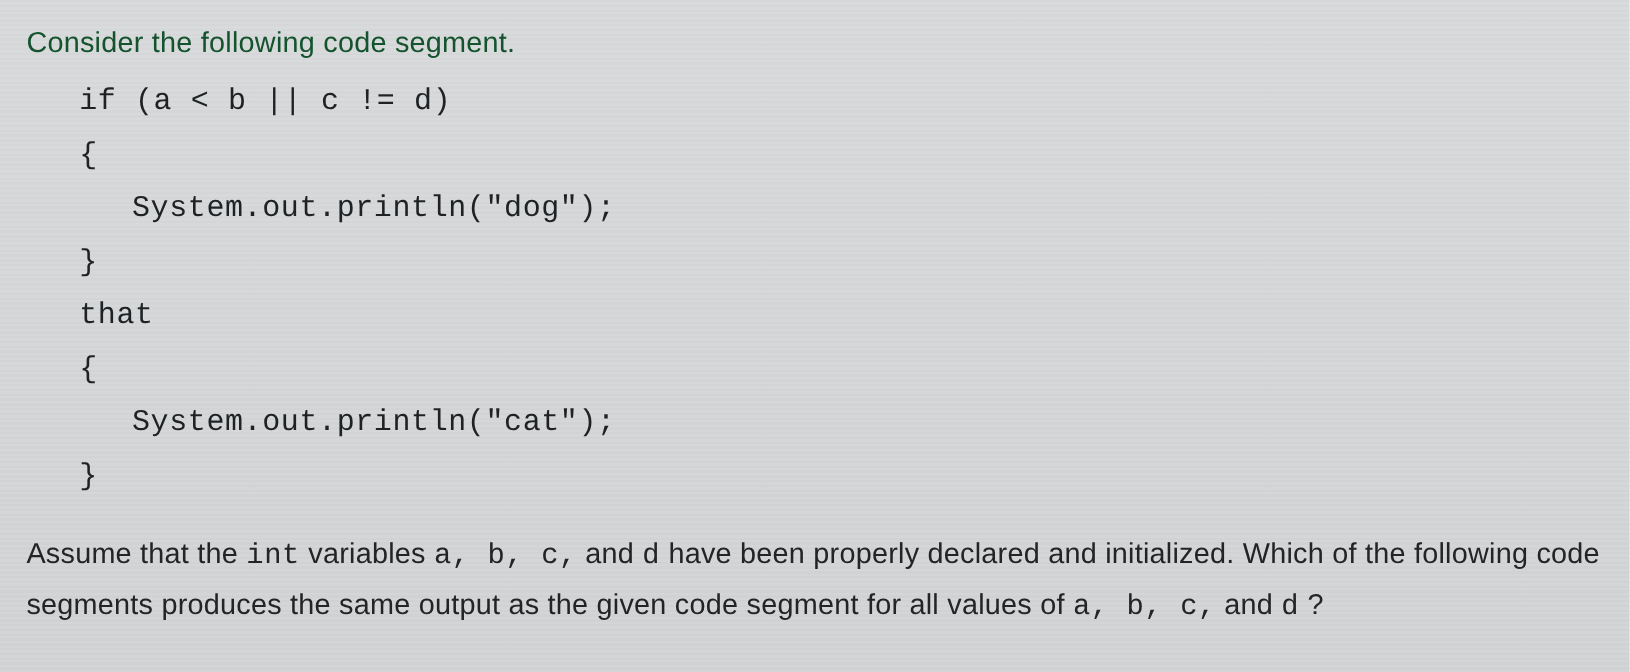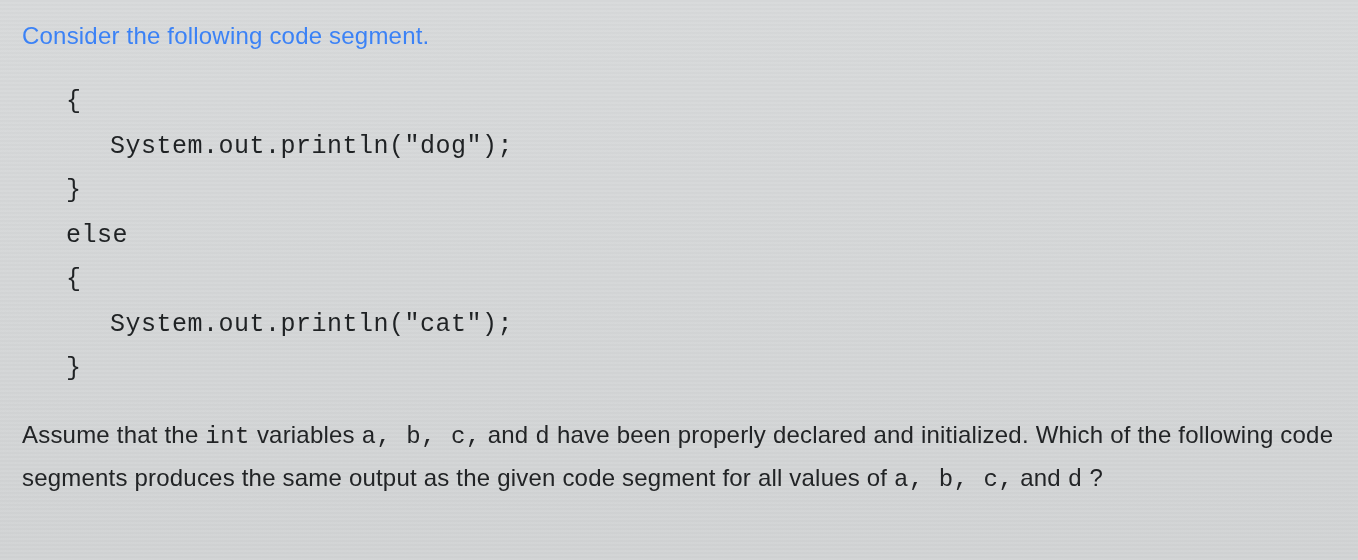--- a/index.html
+++ b/index.html
@@ -30,22 +30,22 @@
       );
       pointer-events: none;
     }
     .content {
       position: relative;
       z-index: 1;
     }
     .intro {
       font-size: 24px;
       line-height: 1.5;
-      margin-bottom: 26px;
-      color: #3b82f6;
+      margin-bottom: 9px;
+      color: #14532d;
       letter-spacing: 0.2px;
     }
     .code-block {
       font-family: 'Courier New', Courier, monospace;
       font-size: 25px;
       line-height: 1.78;
       margin-left: 44px;
       margin-bottom: 22px;
       color: #1f2224;
       letter-spacing: 0.5px;
@@ -68,24 +68,25 @@
       letter-spacing: 0.5px;
     }
   </style>
 </head>
 <body>
 
 <div class="content">
   <p class="intro">Consider the following code segment.</p>
 
   <div class="code-block">
+    <span class="indent-1">if (a &lt; b || c != d)</span>
     <span class="indent-1">{</span>
     <span class="indent-2">System.out.println("dog");</span>
     <span class="indent-1">}</span>
-    <span class="indent-1">else</span>
+    <span class="indent-1">that</span>
     <span class="indent-1">{</span>
     <span class="indent-2">System.out.println("cat");</span>
     <span class="indent-1">}</span>
   </div>
 
   <p class="outro">
     <span>Assume that the </span><span class="mono-inline">int</span><span> variables </span><span class="mono-inline">a, b, c,</span><span> and </span><span class="mono-inline">d</span><span> have been properly declared and initialized. Which of the following code segments produces the same output as the given code segment for all values of </span><span class="mono-inline">a, b, c,</span><span> and </span><span class="mono-inline">d</span><span> ?</span>
   </p>
 </div>
 

